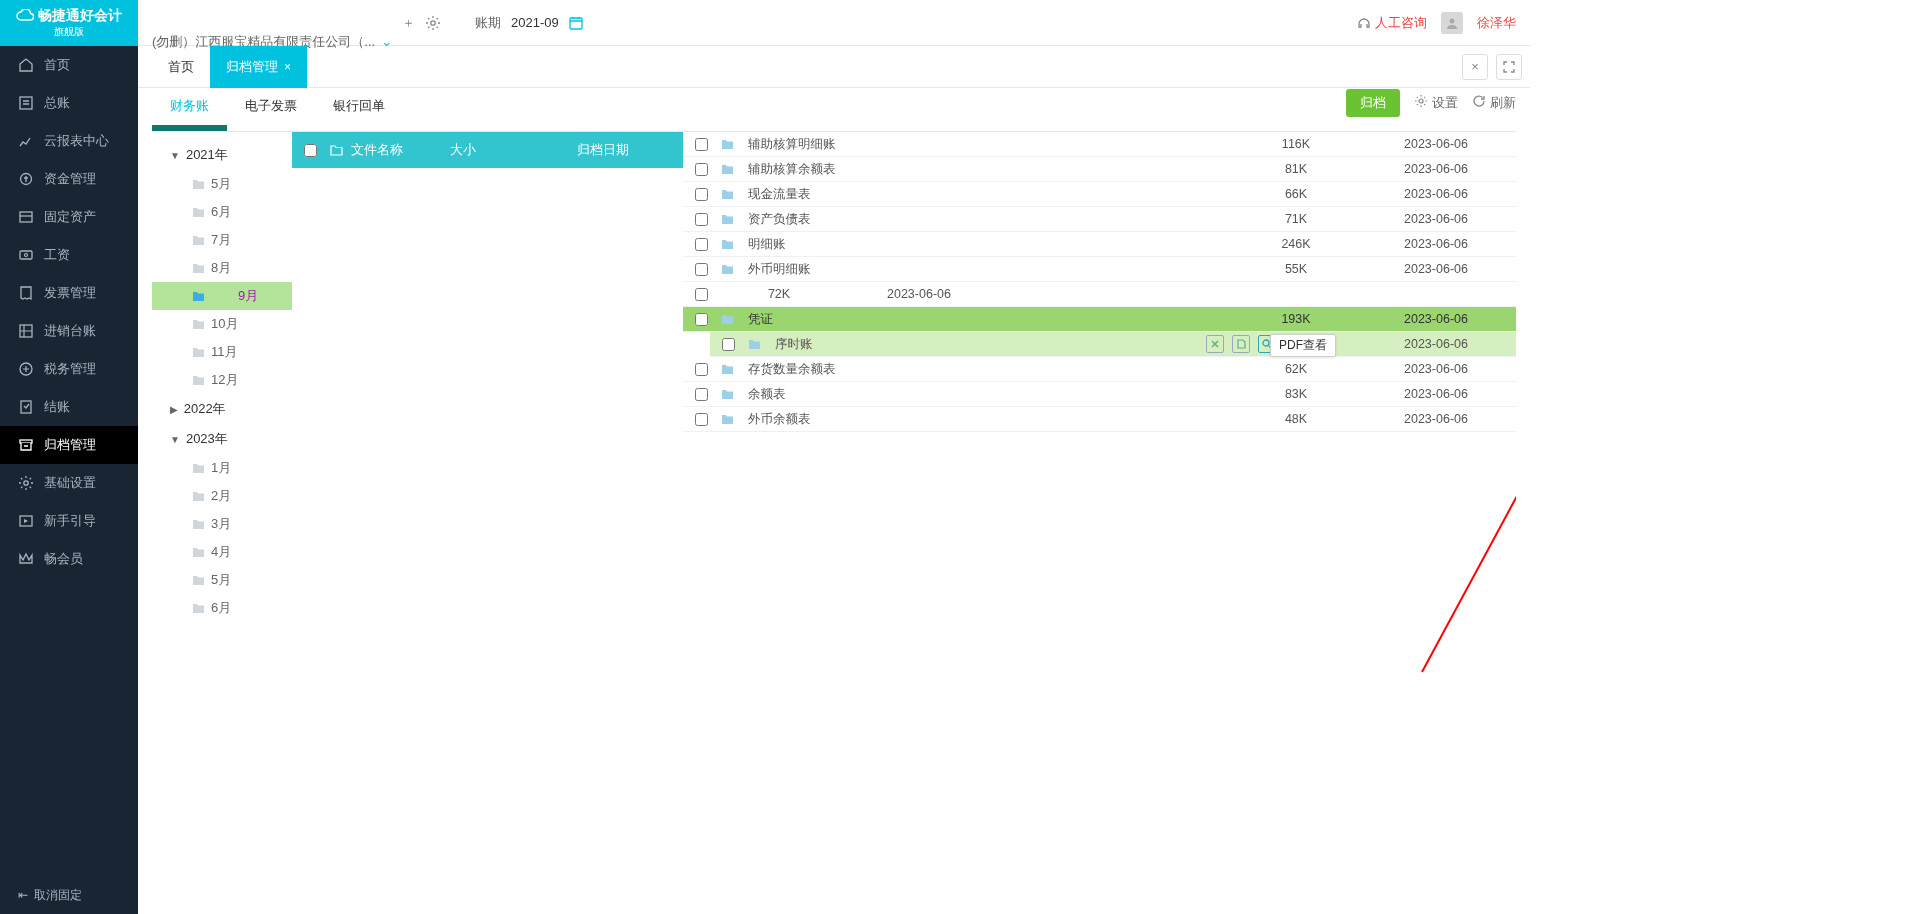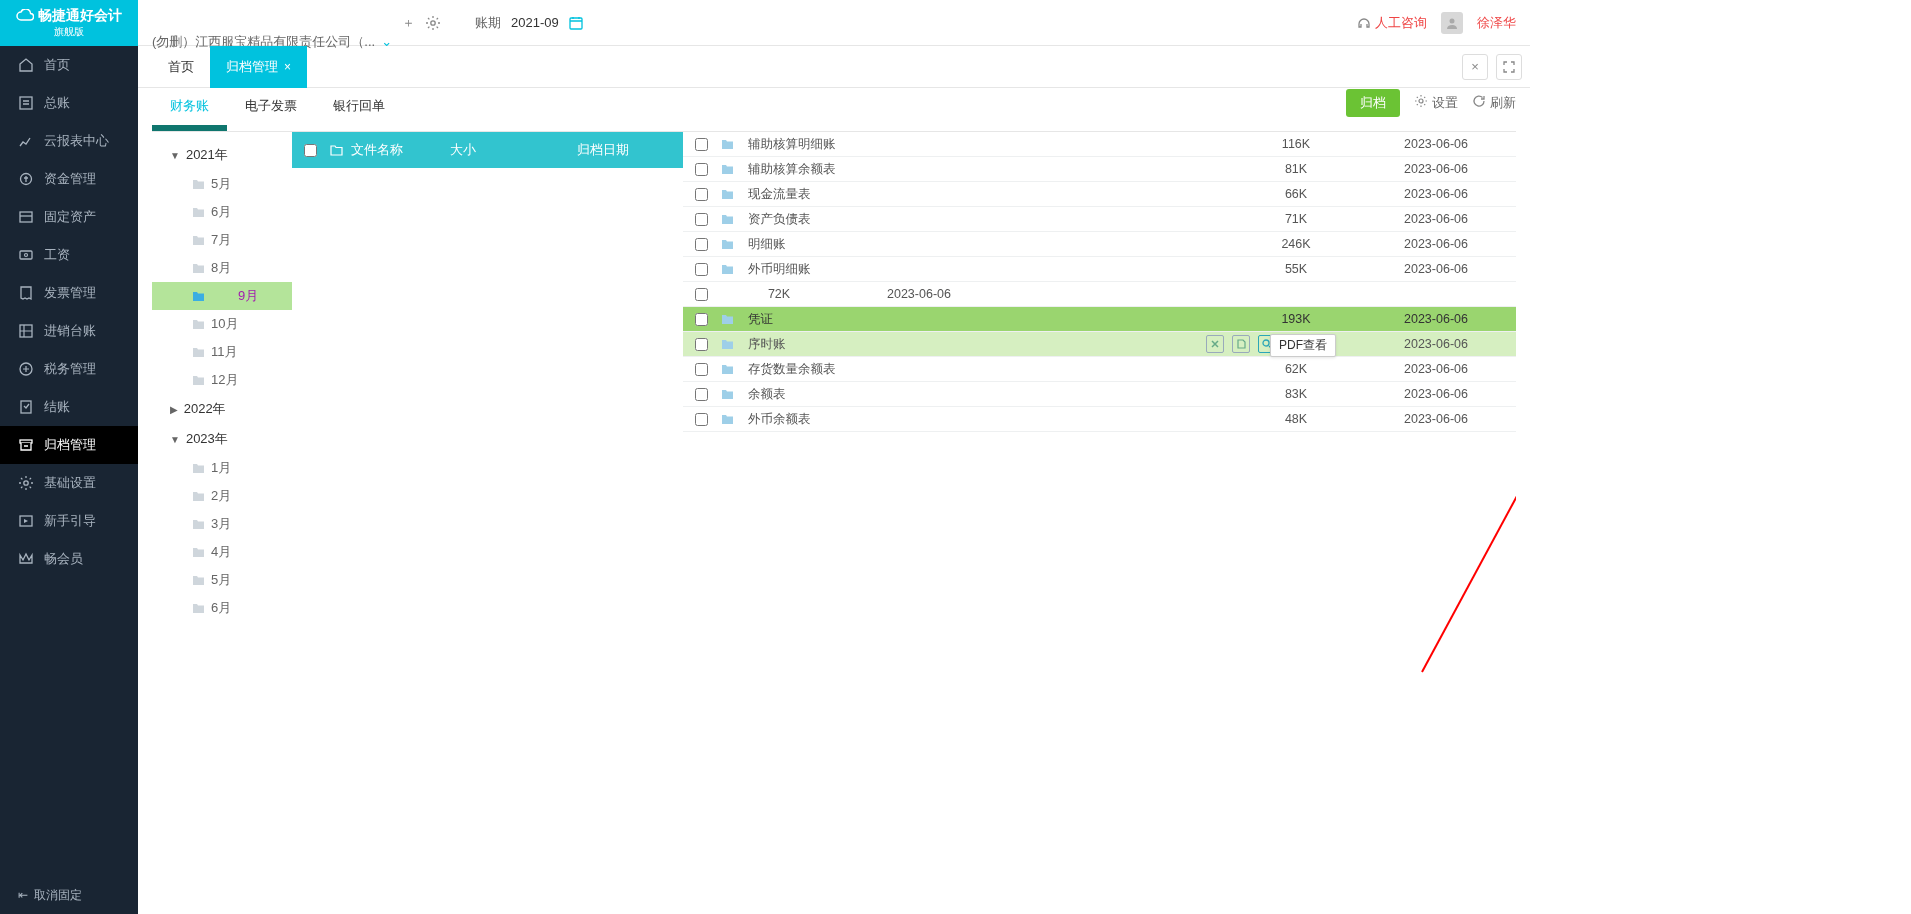--- a/index.html
+++ b/index.html
@@ -67,21 +67,21 @@
 .table-wrap { flex: 1; display: flex; flex-direction: row; overflow: hidden; position: relative; }
 .thead { background: #32c4cf; color: #fff; height: 36px; display: flex; align-items: center; font-size: 13px; }
 .col-chk { width: 36px; display: flex; justify-content: center; }
 .col-name { flex: 1; display: flex; align-items: center; gap: 8px; padding-left: 2px; }
 .col-size { width: 120px; text-align: center; }
 .col-date { width: 160px; text-align: center; }
 .tbody { flex: 1; overflow-y: auto; }
 .trow { height: 25px; display: flex; align-items: center; border-bottom: 1px solid #eef0f1; font-size: 12.5px; color: #555; position: relative; }
 .trow .file-icon { color: #9ecfe8; margin-right: 6px; }
 .trow.selected { background: #9ad56f; color: #333; }
-.trow.hover { background: #d6efc1; }
+.trow.hover { background: #d6efc1; margin-left: 27px; }
 .row-actions { position: absolute; right: 240px; display: flex; gap: 8px; align-items: center; }
 .row-actions .aicn { width: 18px; height: 18px; border: 1px solid #9ab; color: #6b8; display: flex; align-items: center; justify-content: center; font-size: 11px; border-radius: 2px; cursor: pointer; }
 .row-actions .aicn.view { border-color: #2aa6b8; color: #2aa6b8; }
 .tooltip { position: absolute; right: 180px; top: 2px; background: #fff; border: 1px solid #ccc; padding: 2px 8px; font-size: 12px; color: #333; border-radius: 2px; box-shadow: 0 1px 3px rgba(0,0,0,.1); }
 input[type=checkbox] { width: 13px; height: 13px; cursor: pointer; }
 
 
 .arrow-annotation { position: absolute; pointer-events: none; }
 
 svg { display: block; }

